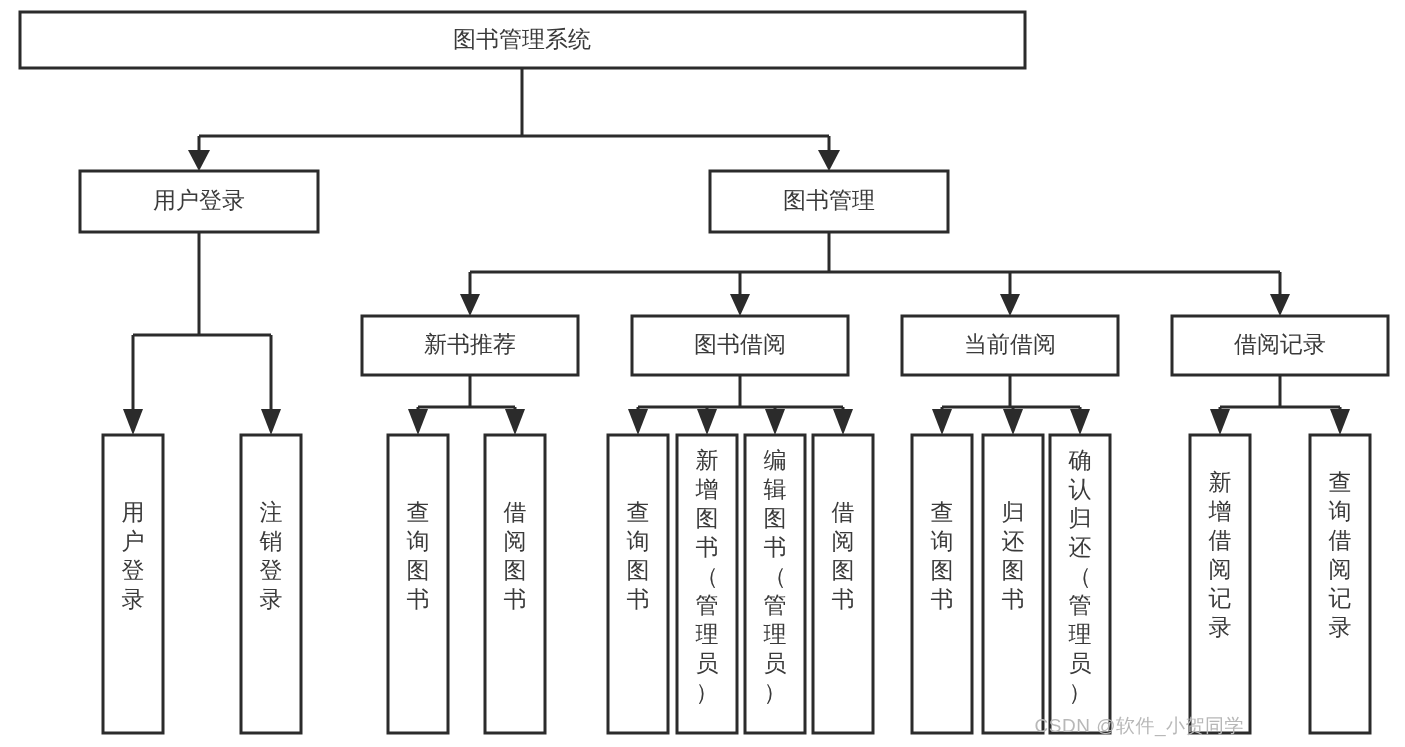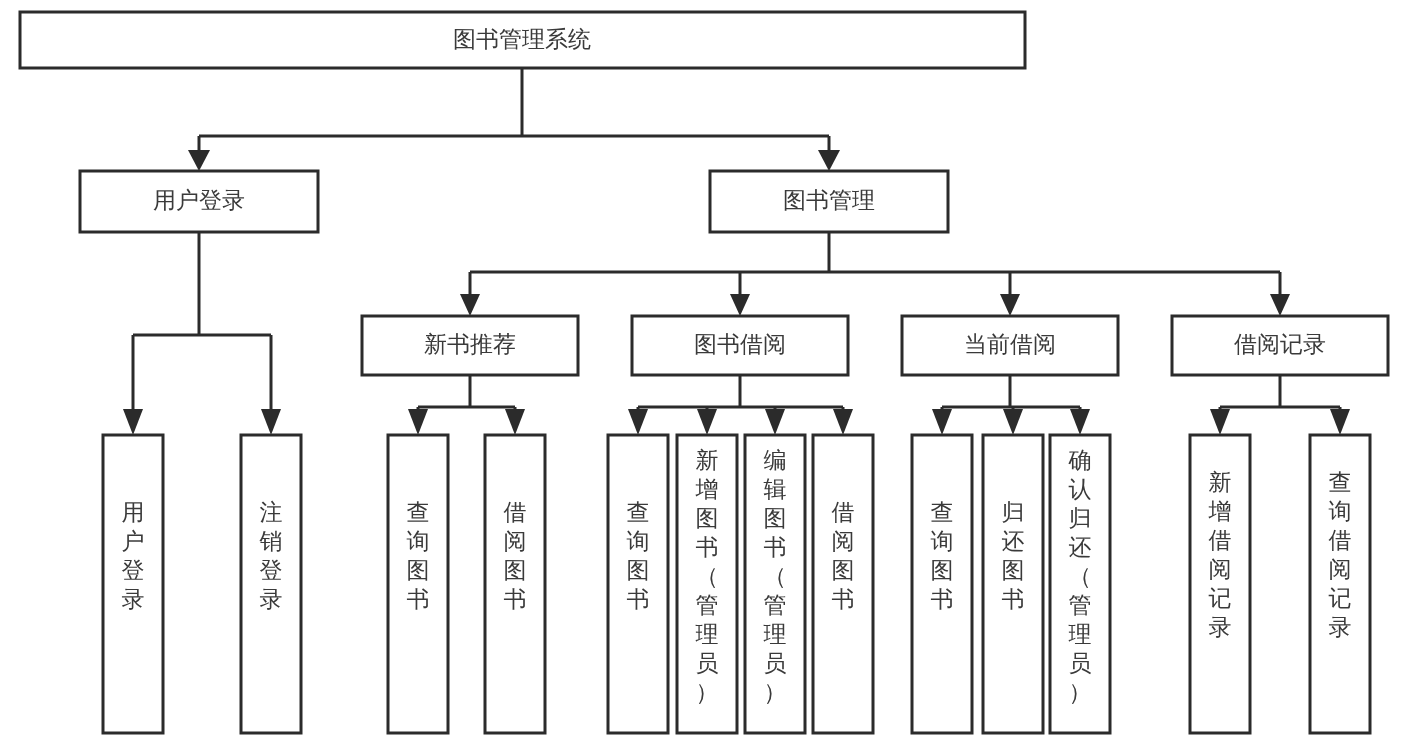--- a/index.html
+++ b/index.html
@@ -242,13 +242,14 @@
       </g>
 
       <g>
         <rect class="node-rect" x="1310" y="435" width="60" height="298"></rect>
         <text class="node-label-v" x="1340" y="490"><tspan x="1340" y="490">查</tspan><tspan x="1340" y="519">询</tspan><tspan x="1340" y="548">借</tspan><tspan x="1340" y="577">阅</tspan><tspan x="1340" y="606">记</tspan><tspan x="1340" y="635">录</tspan></text>
       </g>
 
     </g>
   </svg>
 
+  <div class="watermark">CSDN @软件_小贺同学</div>
 </div>
 
 </body></html>

